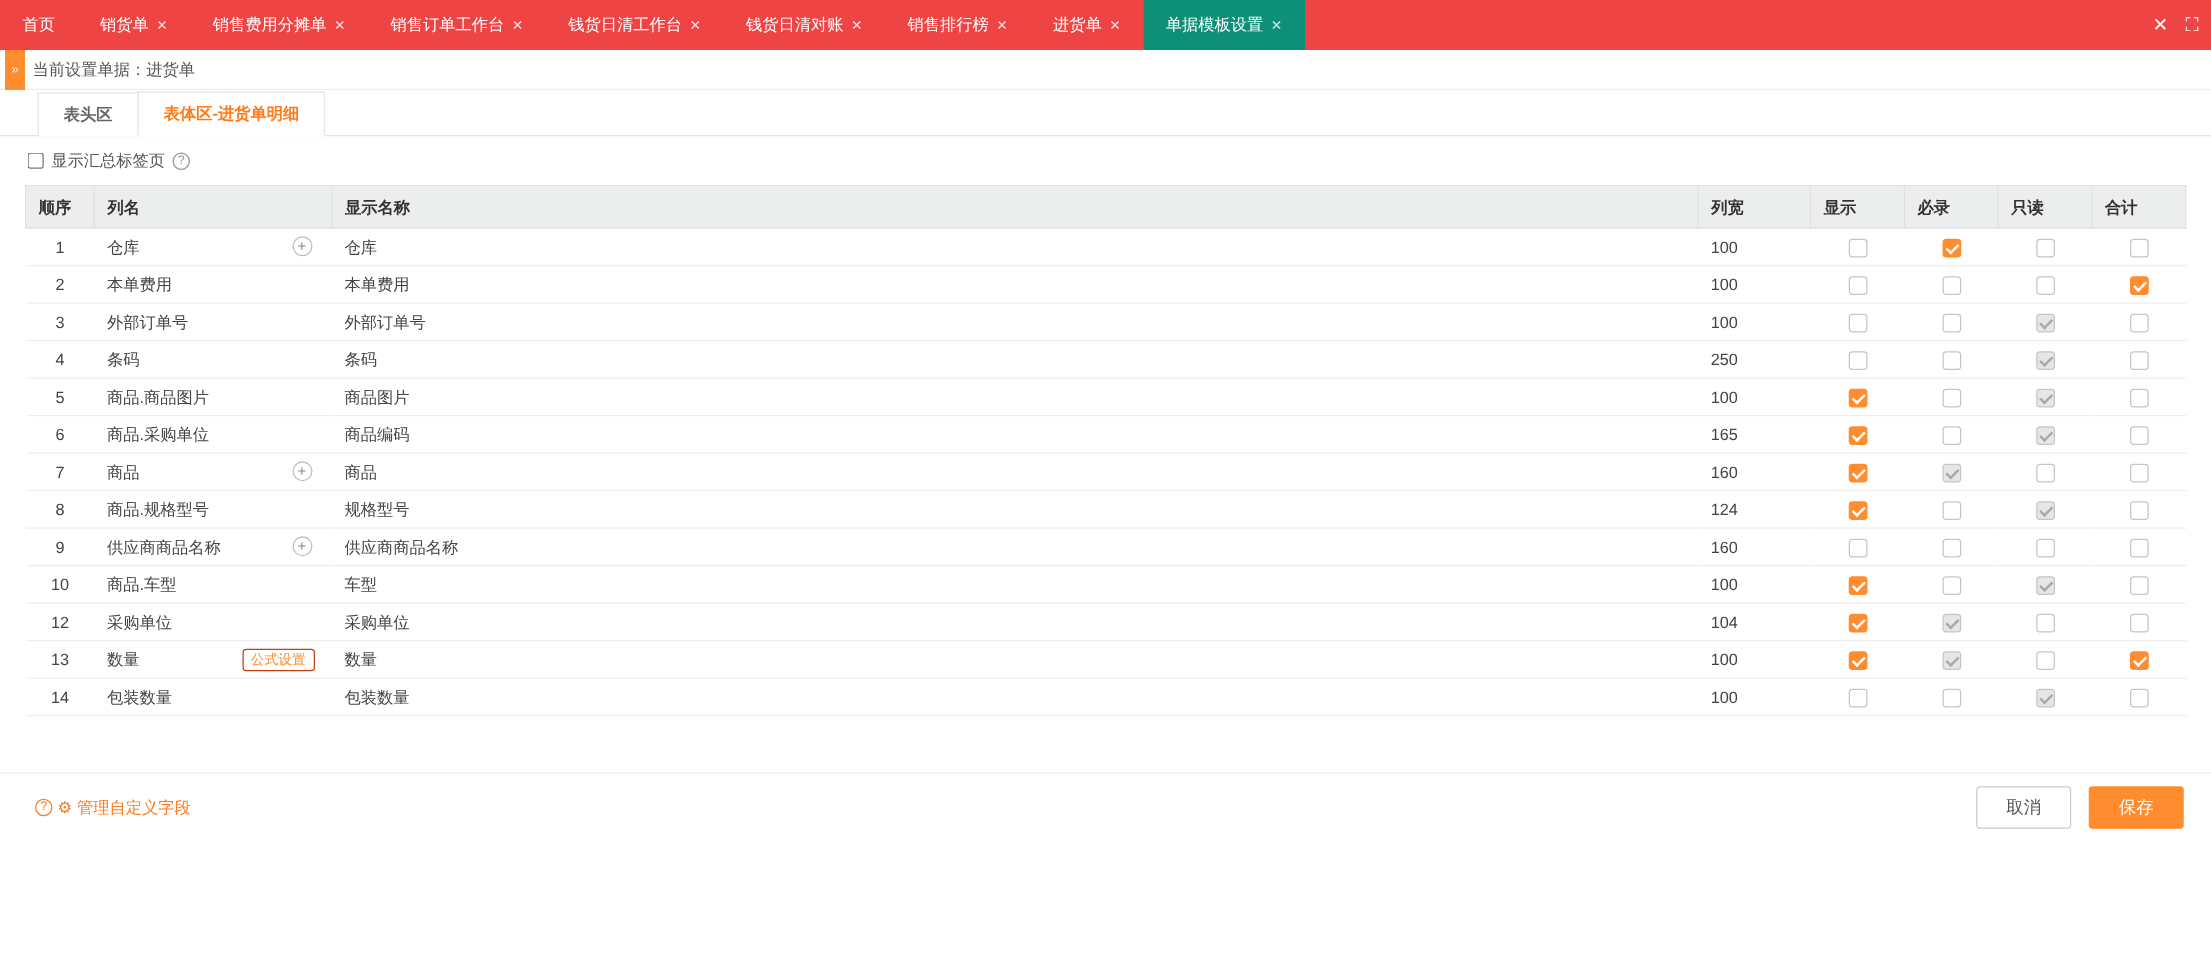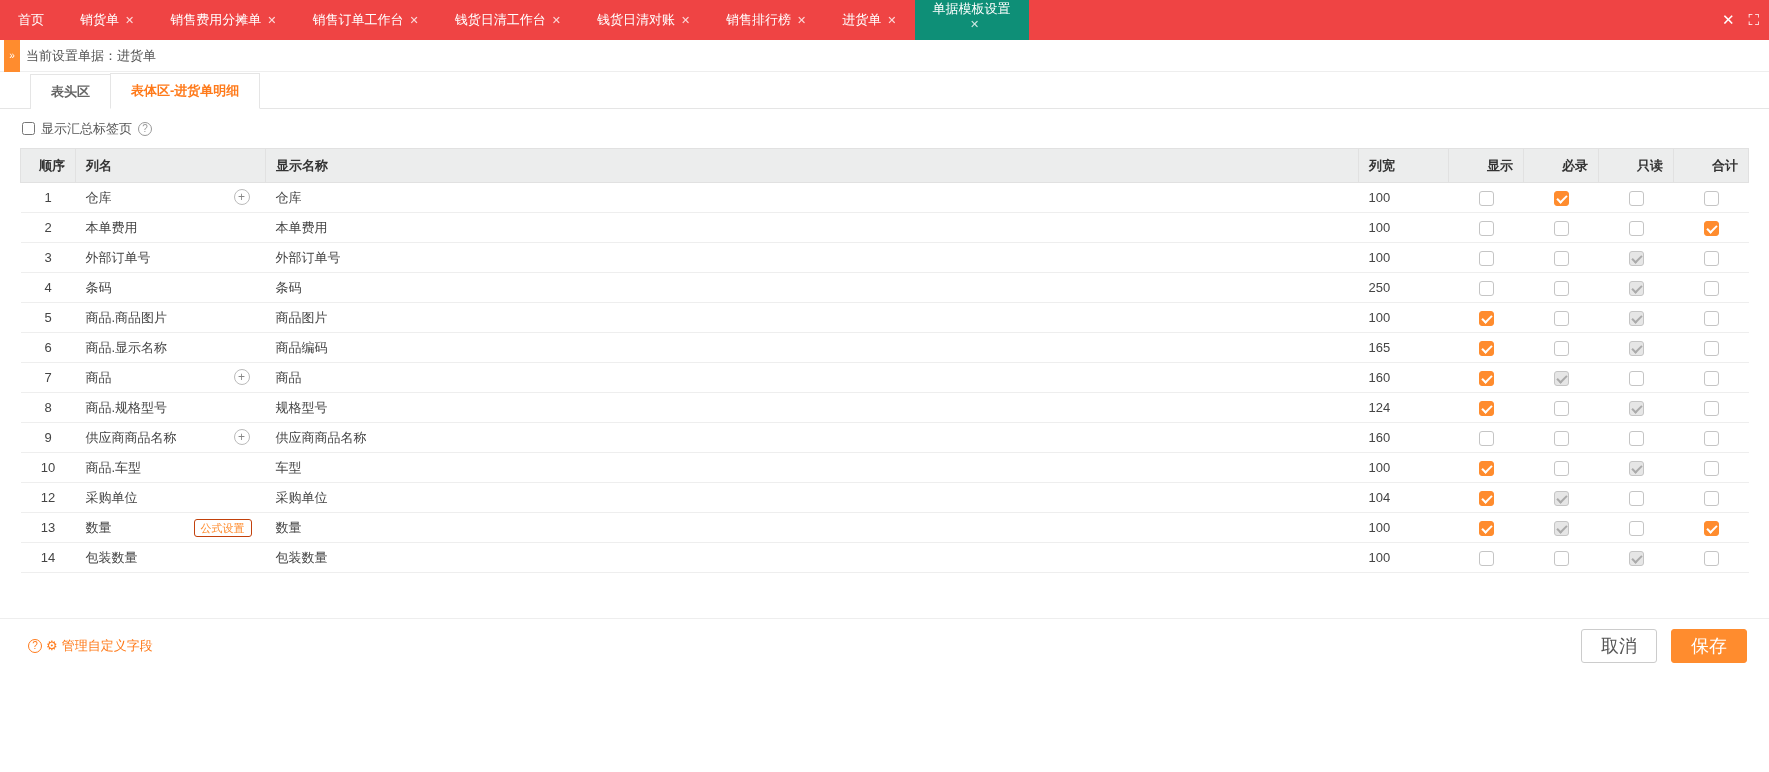--- a/index.html
+++ b/index.html
@@ -15,21 +15,21 @@
   }
   .tab {
     display: flex;
     align-items: center;
     padding: 0 18px;
     color: #fff;
     cursor: pointer;
     position: relative;
     white-space: nowrap;
   }
-  .tab.active { background: #0e8f77; flex-direction: column; }
+  .tab.active { background: #0e8f77; }
   .tab-close {
     margin-left: 6px;
     font-size: 11px;
     opacity: .8;
   }
   .top-actions {
     margin-left: auto;
     display: flex;
     align-items: center;
     padding-right: 10px;
@@ -107,21 +107,21 @@
   thead th {
     background: #eceded;
     height: 34px;
     text-align: left;
     padding: 0 10px;
     font-weight: 600;
     font-size: 13px;
     border: 1px solid #e1e1e1;
     color: #333;
   }
-  thead th.center { text-align: right; }
+  thead th.center { text-align: left; }
   tbody td {
     height: 30px;
     padding: 0 10px;
     border-bottom: 1px solid #eee;
     font-size: 13px;
     color: #444;
   }
   tbody td.center { text-align: center; }
   tbody tr.highlight td { background: #ffe6cd; }
 
@@ -177,21 +177,21 @@
     align-items:center;
     padding:0 22px;
   }
   .footer-left { color:#ff7a1a; display:flex; align-items:center; gap:4px; }
   .footer-left .help-icon { border-color:#ff7a1a; color:#ff7a1a; }
   .footer-left .gear { font-size:13px; }
   .footer-btns { margin-left:auto; display:flex; gap:14px; }
   .btn {
     min-width:76px; height:34px; border-radius:3px;
     border:1px solid #ccc; background:#fff; color:#555;
-    cursor:pointer; font-size:18px;
+    cursor:pointer; font-size:14px;
   }
   .btn.primary { background:#ff8c2e; border-color:#ff8c2e; color:#fff; }
 
   
   .table-wrap::-webkit-scrollbar { width:10px; }
   .table-wrap::-webkit-scrollbar-thumb { background:#c1c1c1; border-radius:5px; }
 </style>
 </head>
 <body>
 
@@ -326,21 +326,21 @@
           <td><span>商品.商品图片</span></td>
           <td>商品图片</td>
           <td>100</td>
           <td class="center"><span class="cb checked"></span></td>
           <td class="center"><span class="cb"></span></td>
           <td class="center"><span class="cb disabled checked"></span></td>
           <td class="center"><span class="cb"></span></td>
         </tr>
         <tr>
           <td class="center">6</td>
-          <td><span>商品.显示名称</span></td>
+          <td><span>商品.采购单位</span></td>
           <td>商品编码</td>
           <td>165</td>
           <td class="center"><span class="cb checked"></span></td>
           <td class="center"><span class="cb"></span></td>
           <td class="center"><span class="cb disabled checked"></span></td>
           <td class="center"><span class="cb"></span></td>
         </tr>
         <tr>
           <td class="center">7</td>
           <td><span>商品</span><span class="plus-circle">+</span></td>

